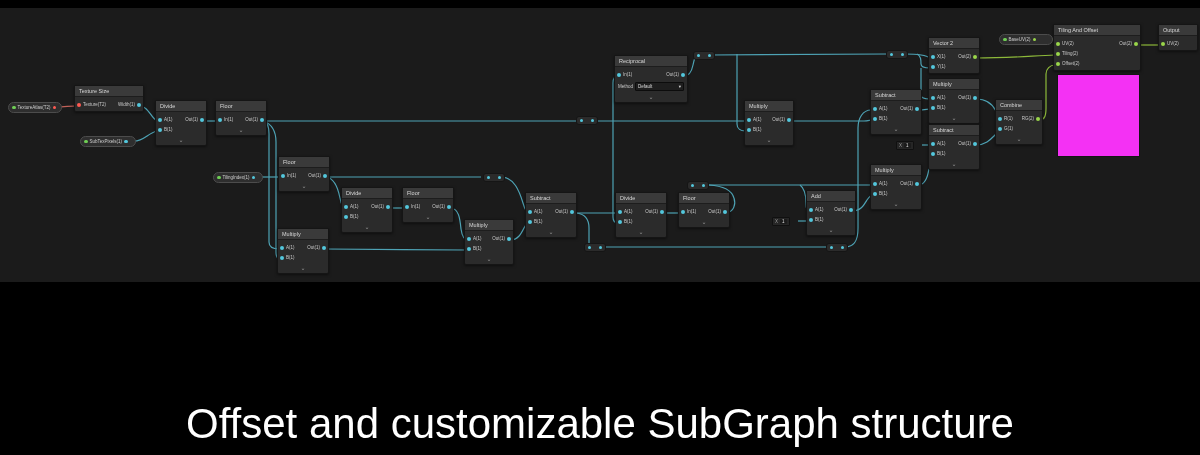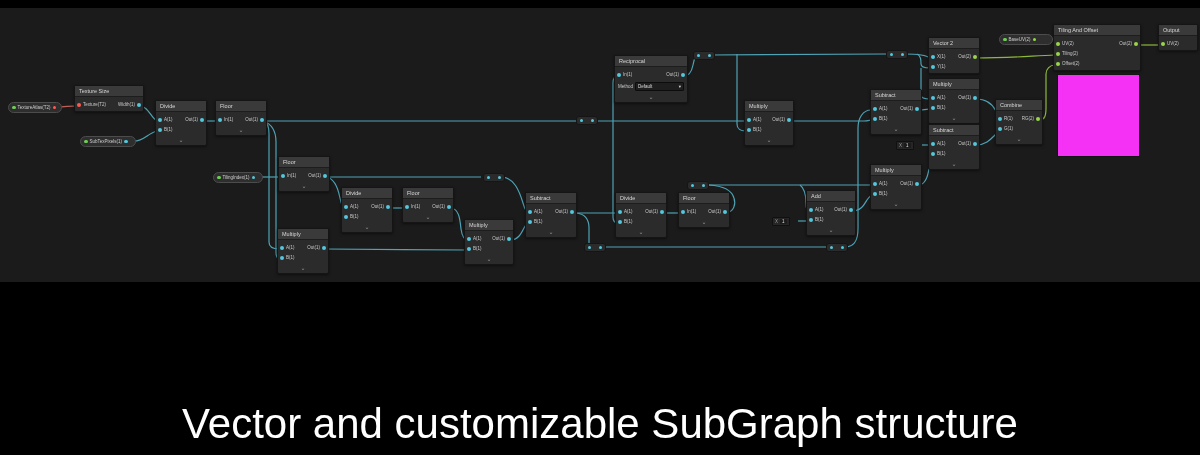--- a/index.html
+++ b/index.html
@@ -592,13 +592,13 @@
         <span class="wl">X</span>
         <span class="wv">1</span>
       </div>
       <div class="widget" style="left: 896px; top: 133px;">
         <span class="wl">X</span>
         <span class="wv">1</span>
       </div>
       <div id="preview" style="left: 1057px; top: 66px; width: 83px; height: 83px;"></div>
     </div>
 </div>
-<div id="caption">Vector and customizable SubGraph structure</div>
+<div id="caption">Offset and customizable SubGraph structure</div>
 
 </body></html>

